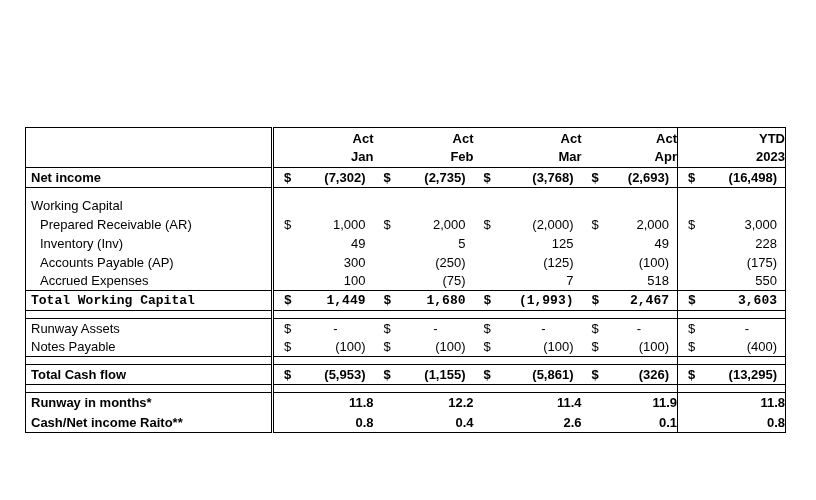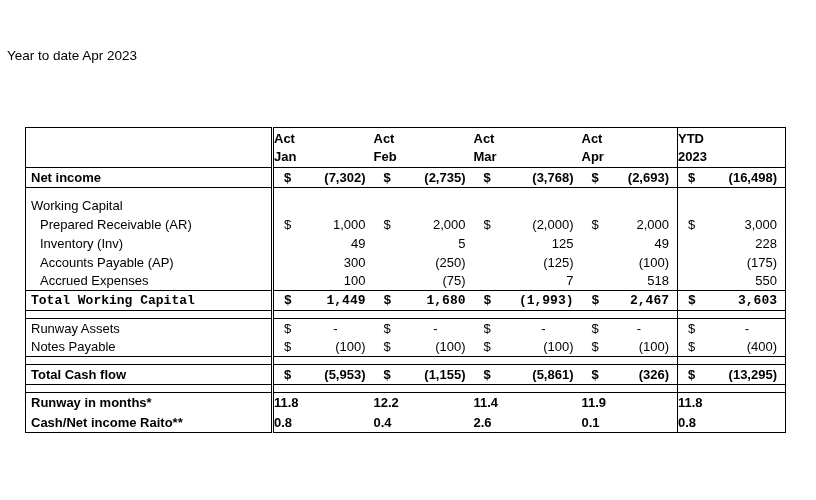--- a/index.html
+++ b/index.html
@@ -14,44 +14,43 @@
 
   table.fin-table {
     position:absolute; left:25px; top:127px;
     border-collapse:collapse; table-layout:fixed;
     border:1px solid #000;
     font-size:13px;
   }
   th, td { padding:0; vertical-align:middle; }
 
   thead th {
-    font-weight:bold; text-align:left; height:40px;
+    font-weight:bold; text-align:right; height:40px;
     border-bottom:1px solid #000; line-height:18px;
   }
   .col-label { border-right:3px double #000; text-align:left; padding-left:5px; }
   td.col-label.indent { padding-left:14px; }
   .col-ytd { border-left:1px solid #000; }
 
   tr.data td { height:19px; }
   tr.bold td { height:20px; font-weight:bold; }
   tr.spacer td { height:8px; }
   tr.bt td { border-top:1px solid #000;font-family:Liberation Mono, monospace; }
   tr.bb td { border-bottom:1px solid #000;margin-top:26px; }
 
   .acct { display:flex; justify-content:space-between; align-items:baseline; padding:0 8px 0 10px; }
   .acct .cur { text-align:left; }
   .acct .val { }
   .acct .val.dash { padding-right:28px; }
-  td.center { text-align:left; }
+  td.center { text-align:right; }
 </style>
 </head>
 <body>
 
 <div class="doc-header">
-  <div class="doc-line">Year to date Apr 2023</div>
 </div>
 
 <table class="fin-table">
   <colgroup>
     <col style="width:247px">
     <col style="width:101px">
     <col style="width:100px">
     <col style="width:108px">
     <col style="width:96px">
     <col style="width:108px">

